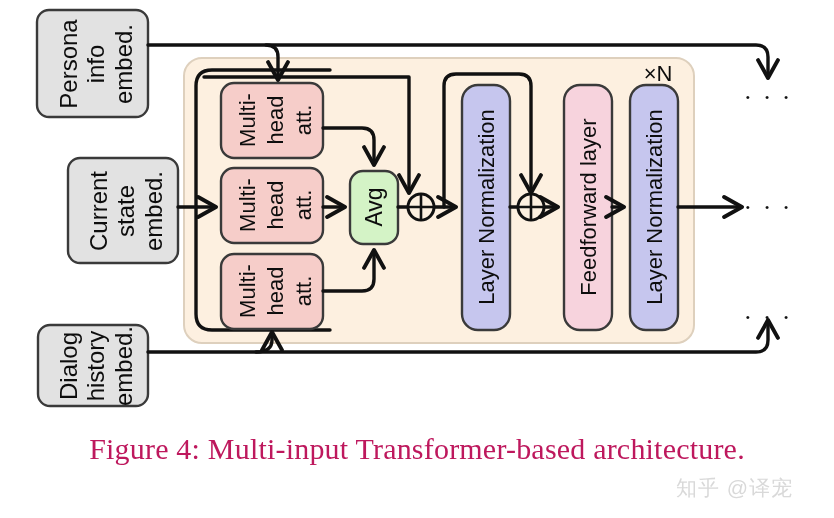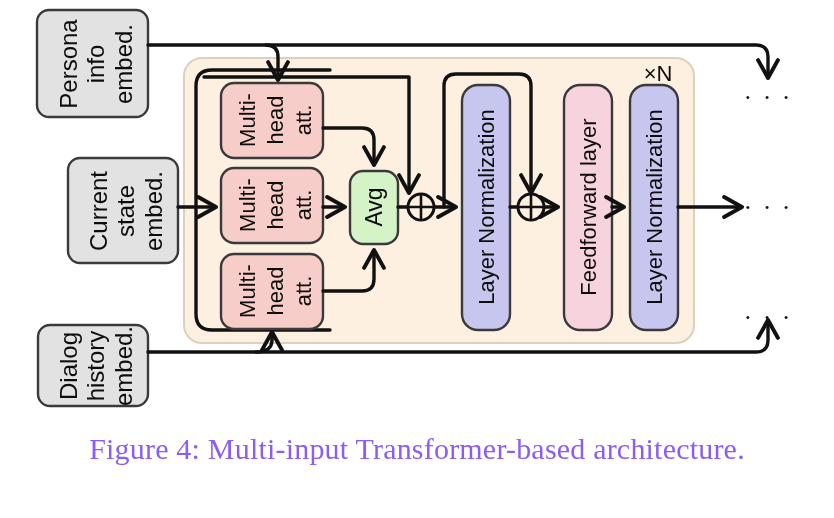--- a/index.html
+++ b/index.html
@@ -33,21 +33,21 @@
     text-anchor: middle;
   }
   .caption {
     position: absolute;
     left: 0;
     top: 432px;
     width: 834px;
     text-align: center;
     font-family: "Liberation Serif", serif;
     font-size: 30px;
-    color: #8b5cf6;
+    color: #be185d;
     letter-spacing: 0.2px;
     white-space: nowrap;
   }
   .watermark {
     position: absolute;
     left: 676px;
     top: 474px;
     font-family: "Liberation Sans", sans-serif;
     font-size: 21px;
     color: #d9d9d9;
@@ -196,14 +196,15 @@
     <path d="M 678 207 L 740 207" fill="none" stroke="#111111" stroke-width="3.4" stroke-linecap="round" marker-end="url(#arrow)"></path>
 
     <text class="ellipsis" x="768" y="97">· · ·</text>
     <text class="ellipsis" x="768" y="207">· · ·</text>
     <text class="ellipsis" x="768" y="317">· · ·</text>
 
   </svg>
 
   <div class="caption">Figure 4: Multi-input Transformer-based architecture.</div>
 
+  <div class="watermark">知乎 @译宠</div>
 
 </div>
 
 </body></html>

